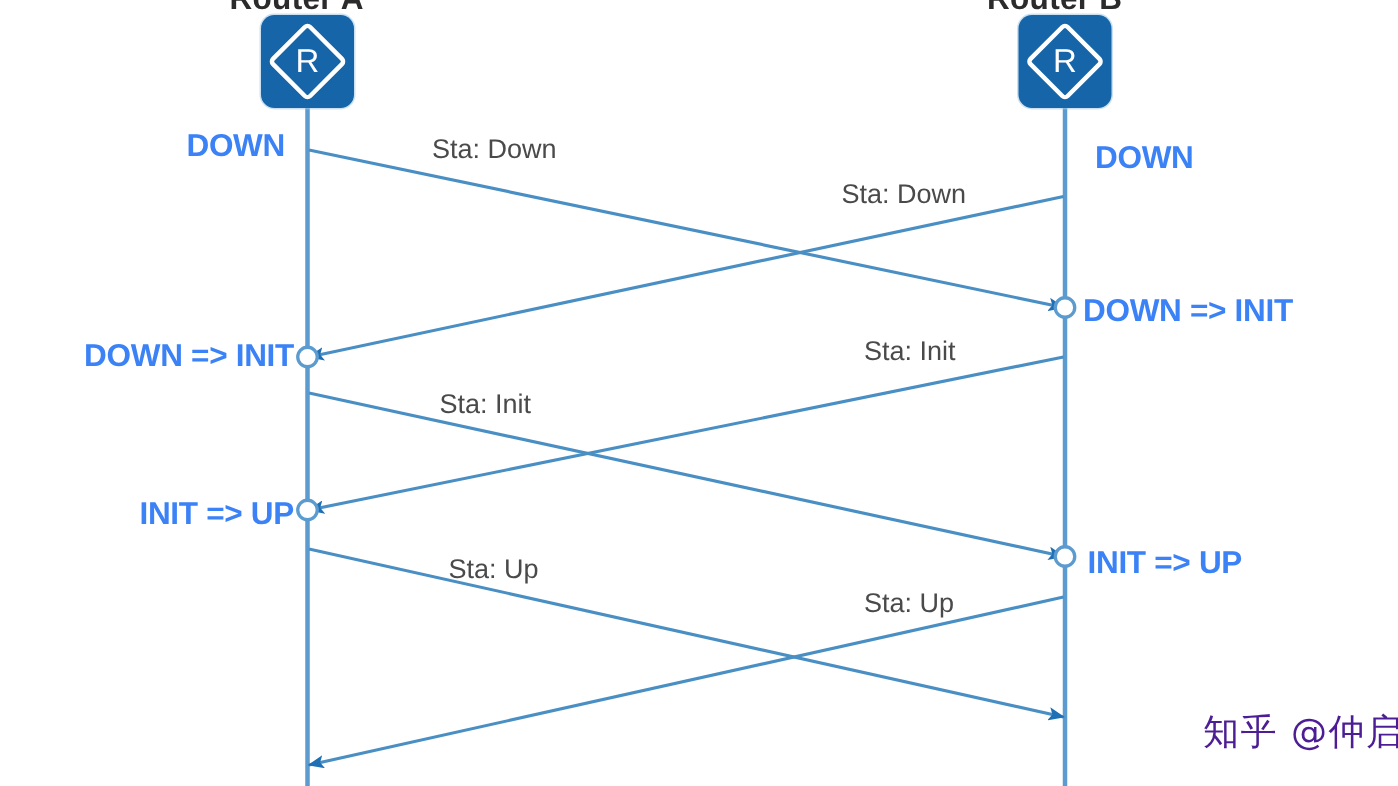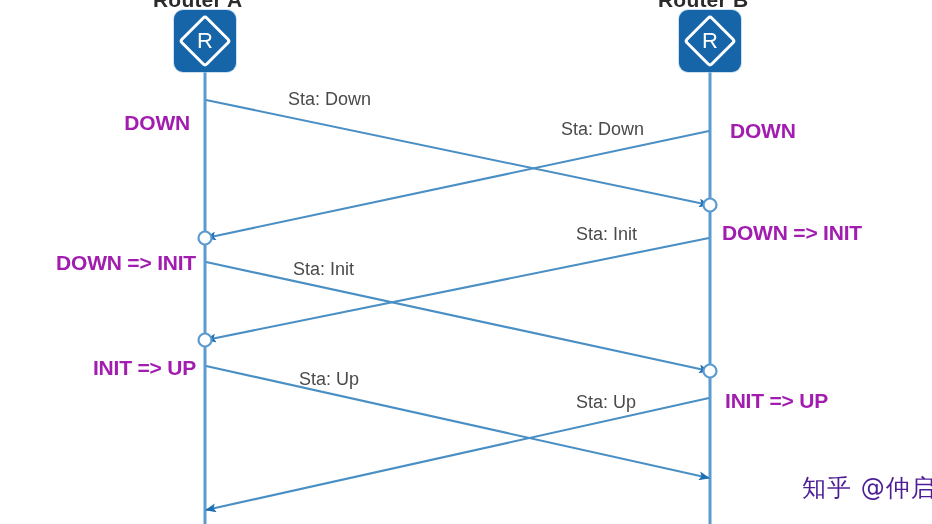--- a/index.html
+++ b/index.html
@@ -22,22 +22,22 @@
   .router-node .rglyph{position:absolute;left:0;top:0;width:62px;height:62px;
     display:flex;align-items:center;justify-content:center;
     color:#ffffff;font-size:22px;font-weight:400;line-height:1;
     font-family:"Liberation Sans","DejaVu Sans",sans-serif;}
 
   
   .node-title{position:absolute;color:#2b2b2b;font-size:21px;font-weight:bold;
     white-space:nowrap;letter-spacing:.2px;}
 
   
-  .state-label{position:absolute;color:#a21caf;font-size:21px;font-weight:bold;
-    white-space:nowrap;letter-spacing:-.2px;margin-top:25px;}
+  .state-label{position:absolute;color:#3b82f6;font-size:21px;font-weight:bold;
+    white-space:nowrap;letter-spacing:-.2px;}
   .state-label.right-side{text-align:left;}
   .state-label.left-side{text-align:right;}
 
   
   .msg-label{position:absolute;color:#4a4a4a;font-size:18px;font-weight:normal;
     white-space:nowrap;margin-left:16px;}
 
   
   .watermark{position:absolute;color:#4c1d95;font-size:24px;white-space:nowrap;
     font-family:"DejaVu Sans","Liberation Sans",sans-serif;letter-spacing:1px;margin-left:32px;}

